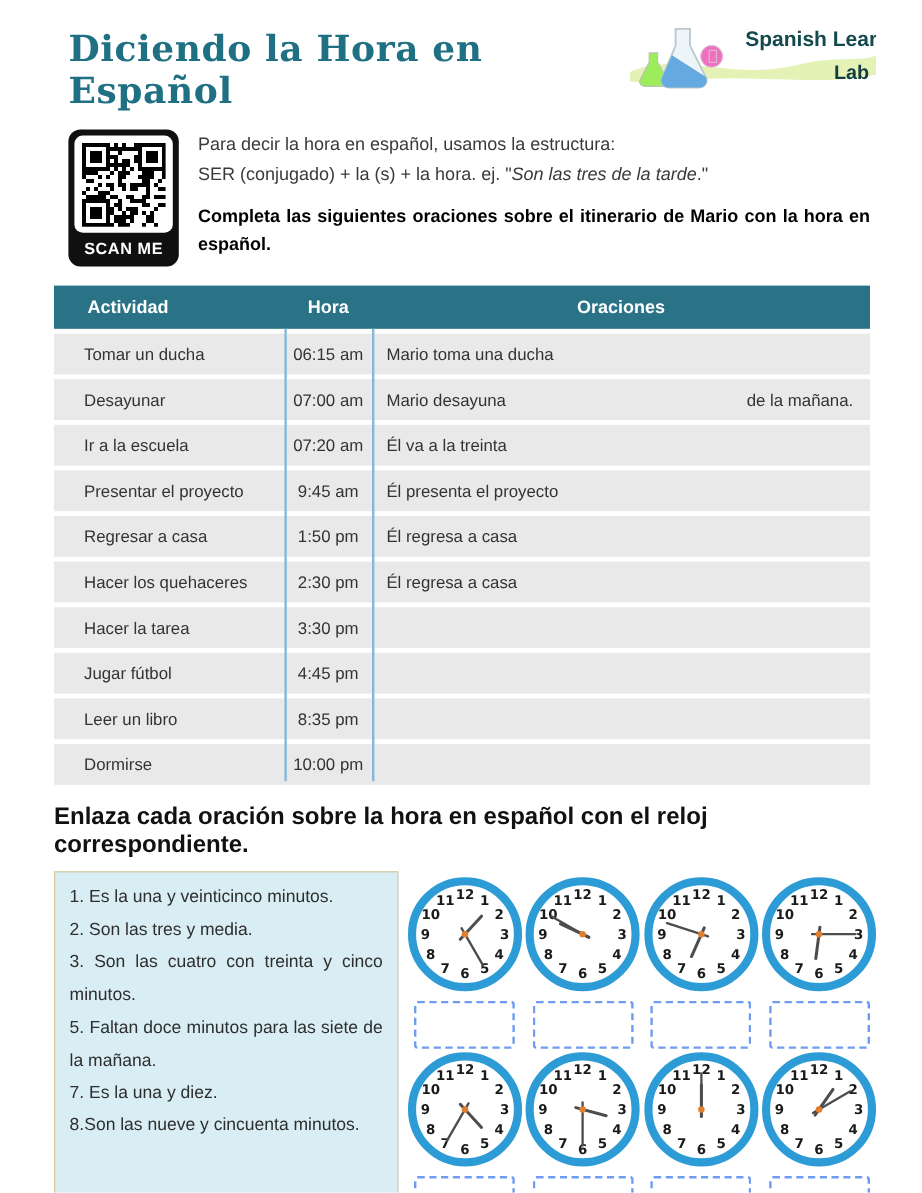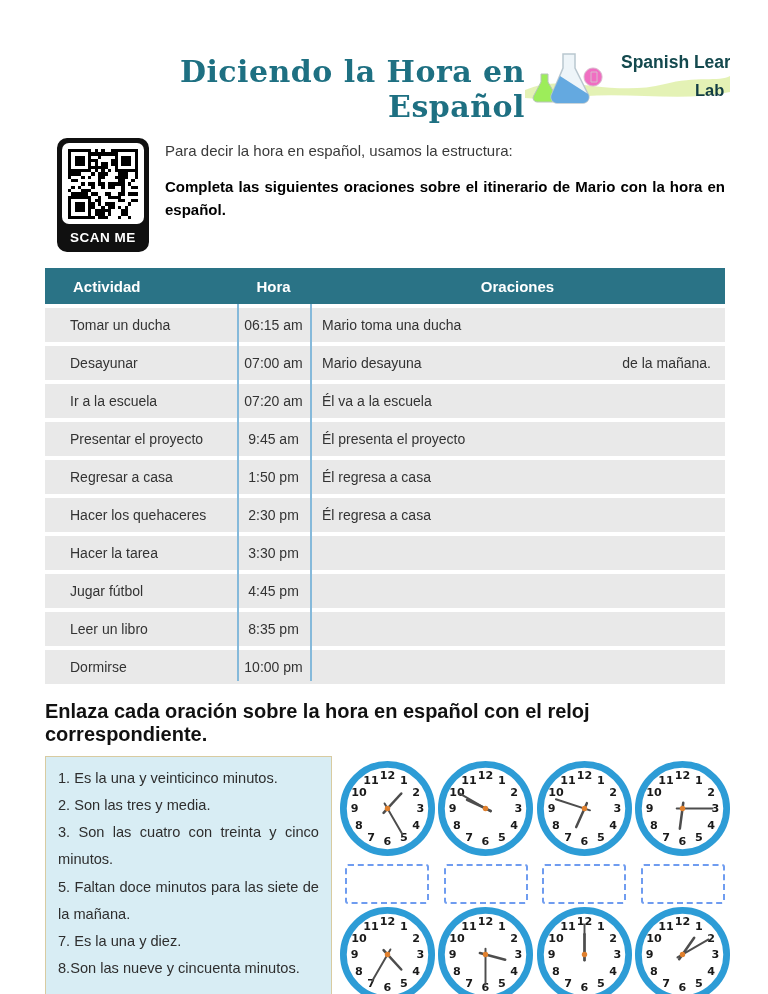--- a/index.html
+++ b/index.html
@@ -6,21 +6,21 @@
   .page{
     position:relative;
     width:768px;height:994px;
     margin:0 auto;
     background:#ffffff;
     font-family:"Liberation Sans", sans-serif;
     color:#2b2b2b;
     overflow:hidden;
   }
   
-  .header{display:flex;justify-content:space-between;align-items:flex-start;padding:46px 38px 0 45px;text-align:right;}
+  .header{display:flex;justify-content:space-between;align-items:flex-start;padding:16px 38px 0 45px;}
   .title{
     font-family:"DejaVu Serif", serif;
     font-weight:bold;
     font-size:30px;
     color:#1e7082;
     margin:8px 0 0 12px;
     letter-spacing:.5px;
   }
   .logo{width:205px;height:62px;flex-shrink:0;}
   
@@ -238,20 +238,21 @@
             <rect x="10" y="20" width="1" height="1" fill="#000"></rect>
             <rect x="11" y="20" width="1" height="1" fill="#000"></rect>
             <rect x="15" y="20" width="1" height="1" fill="#000"></rect>
             <rect x="18" y="20" width="1" height="1" fill="#000"></rect>
           </svg>
       </div>
       <div class="qr-label">SCAN ME</div>
     </div>
     <div class="intro-text">
       <p>Para decir la hora en español, usamos la estructura:</p>
+      <p><span>SER (conjugado) + la (s) + la hora. ej. "</span><i>Son las tres de la tarde</i><span>."</span></p>
       <p class="instruction">Completa las siguientes oraciones sobre el itinerario de Mario con la hora en español.</p>
     </div>
   </div>
 
   <div class="tablewrap">
     <div class="thead">
       <div class="th1">Actividad</div>
       <div class="th2">Hora</div>
       <div class="th3">Oraciones</div>
     </div>
@@ -271,21 +272,21 @@
     <div class="c3">
       <span>Mario desayuna</span>
       <span>de la mañana.</span>
     </div>
   </div>
 
   <div class="trow">
     <div class="c1">Ir a la escuela</div>
     <div class="c2">07:20 am</div>
     <div class="c3">
-      <span>Él va a la escuela</span>
+      <span>Él va a la treinta</span>
       <span></span>
     </div>
   </div>
 
   <div class="trow">
     <div class="c1">Presentar el proyecto</div>
     <div class="c2">9:45 am</div>
     <div class="c3">
       <span>Él presenta el proyecto</span>
       <span></span>

